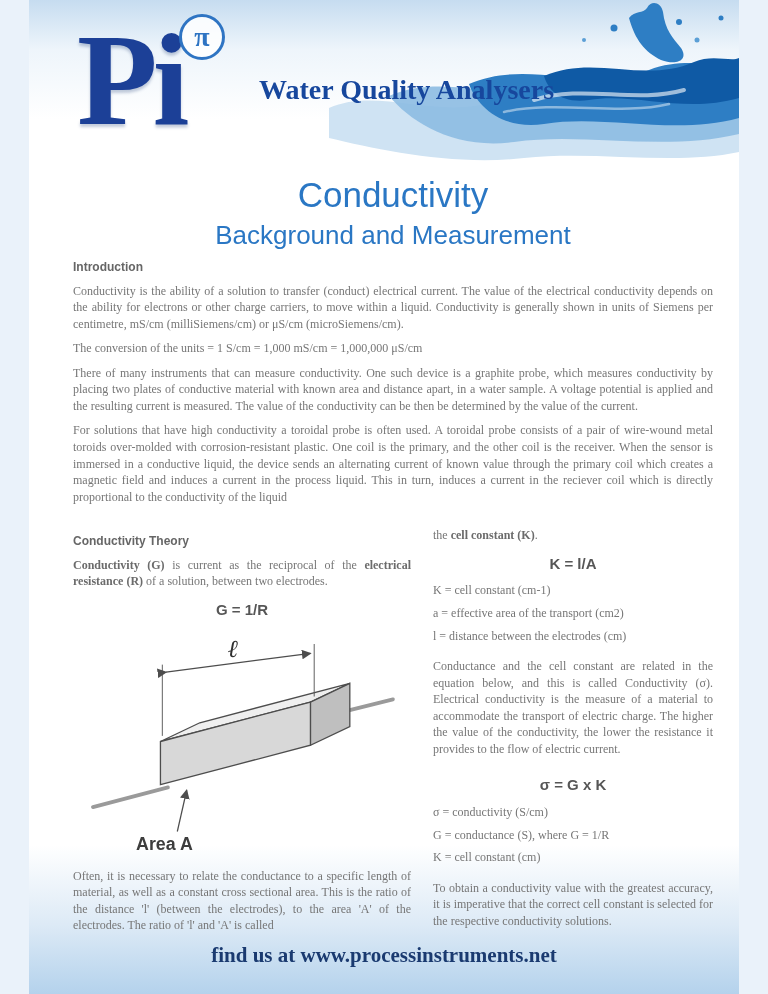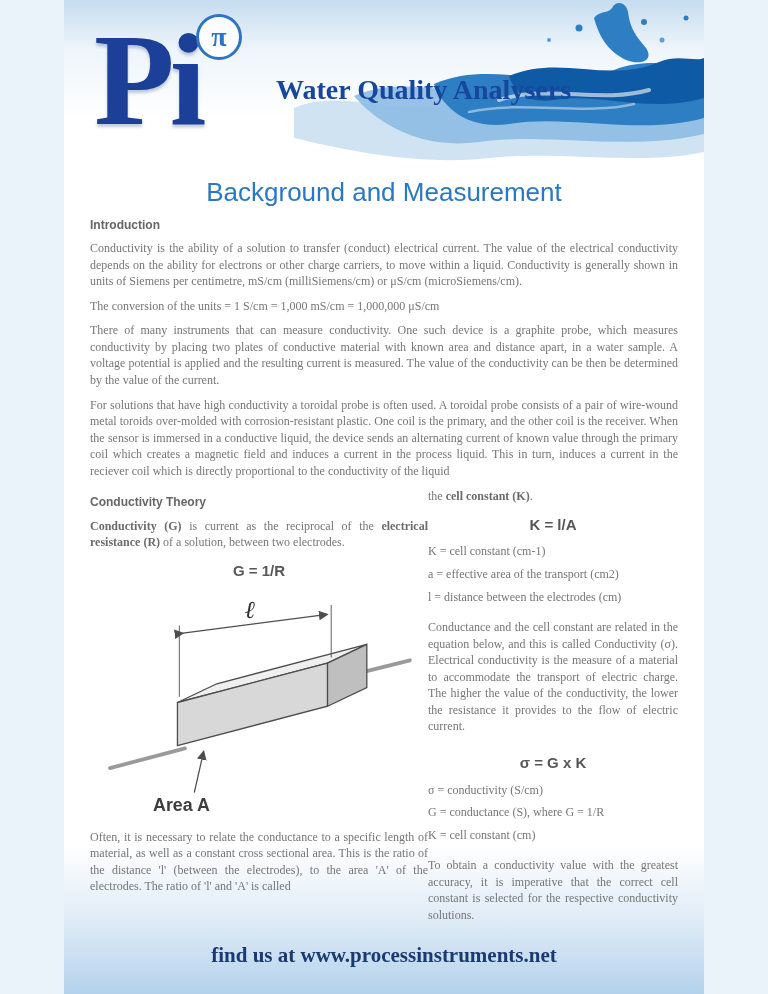--- a/index.html
+++ b/index.html
@@ -1,19 +1,19 @@
 <!DOCTYPE html>
 <html><head>
 <meta charset="utf-8">
 <style>
   html,body{margin:0;padding:0;background:#eaf2fa;}
   .page{
-    width:640px;height:994px;margin:0 auto;position:relative;overflow:hidden;
+    width:692px;height:994px;margin:0 auto;position:relative;overflow:hidden;
     background:linear-gradient(180deg,#c6dcf0 0%,#eef5fb 5%,#ffffff 12%,#ffffff 85%,#ddeaf6 93%,#b4d2ec 100%);
-    font-family:"Liberation Sans",sans-serif;color:#767676;
+    font-family:"Liberation Sans",sans-serif;color:#767676;padding-left:18px;
   }
   
   .header{position:relative;height:172px;}
   .splash{position:absolute;top:0;right:0;}
   .logo{position:absolute;left:30px;top:14px;width:190px;height:150px;}
   .logo-text{
     font-family:"Liberation Serif",serif;font-weight:bold;font-size:132px;line-height:1;
     color:#1c4097;letter-spacing:-5px;text-shadow:0 3px 3px rgba(20,50,110,0.25);
   }
   .pi-circle{
@@ -26,21 +26,21 @@
     color:#17479d;font-weight:600;white-space:nowrap;
   }
   
   .title-block{text-align:center;margin:4px 0 10px;}
   .title-main{font-size:35px;color:#2a77c4;font-weight:normal;margin:0;line-height:1.1;}
   .title-sub{font-size:26px;color:#2a77c4;font-weight:normal;margin:6px 0 0;line-height:1.1;}
   
   .content{padding:0 26px;font-size:12px;line-height:1.38;}
   .content p{margin:0 0 8px;text-align:justify;font-family:Liberation Serif, serif;}
   .sec-heading{font-size:12px;color:#666;font-weight:bold;margin:6px 0 7px;}
-  .columns{display:flex;margin-top:9px;}
+  .columns{display:flex;gap:22px;margin-top:22px;}
   .col-left{width:338px;flex:0 0 338px;}
   .col-right{flex:1;}
   .formula{font-weight:bold;color:#565656;font-size:15px;text-align:center;margin:10px 0 8px;}
   .def{margin:0 0 6px !important;text-align:left !important;}
   .often{margin-top:14px !important;}
   .cellpara{margin-top:14px !important;}
   .accuracy{margin-top:14px !important;}
   b{color:#6b6b6b;}
   .diagram{display:block;margin:2px auto 0;}
   
@@ -72,20 +72,21 @@
     <div class="logo">
       <span class="logo-text">Pi</span>
       <span class="pi-circle">
         <span>π</span>
       </span>
     </div>
     <div class="tagline">Water Quality Analysers</div>
   </div>
 
   <div class="title-block">
+    <div class="title-main">Conductivity</div>
     <div class="title-sub">Background and Measurement</div>
   </div>
 
   <div class="content">
 
     <div class="sec-heading">Introduction</div>
     <p>Conductivity is the ability of a solution to transfer (conduct) electrical current. The value of the electrical conductivity depends on the ability for electrons or other charge carriers,  to move within a liquid.  Conductivity is generally shown in units of Siemens per centimetre, mS/cm (milliSiemens/cm) or μS/cm (microSiemens/cm).</p>
     <p>The conversion of the units = 1 S/cm = 1,000 mS/cm = 1,000,000  μS/cm</p>
     <p>There of many instruments that can measure conductivity. One such device is a graphite probe, which measures conductivity by placing two plates of conductive material with known area and distance apart, in a water sample. A voltage potential is applied and the resulting current is measured. The value of the conductivity can be then be determined by the value of the current.</p>
     <p>For solutions that have high conductivity a toroidal probe is often used. A toroidal probe consists of a pair of wire-wound metal toroids over-molded with corrosion-resistant plastic. One coil is the primary, and the other coil is the receiver. When the sensor is immersed in a conductive liquid, the device sends an alternating current of known value through the primary coil which creates a magnetic field and induces a current in the process liquid. This in turn, induces a current in the reciever coil which is directly proportional to the conductivity of the liquid</p>

